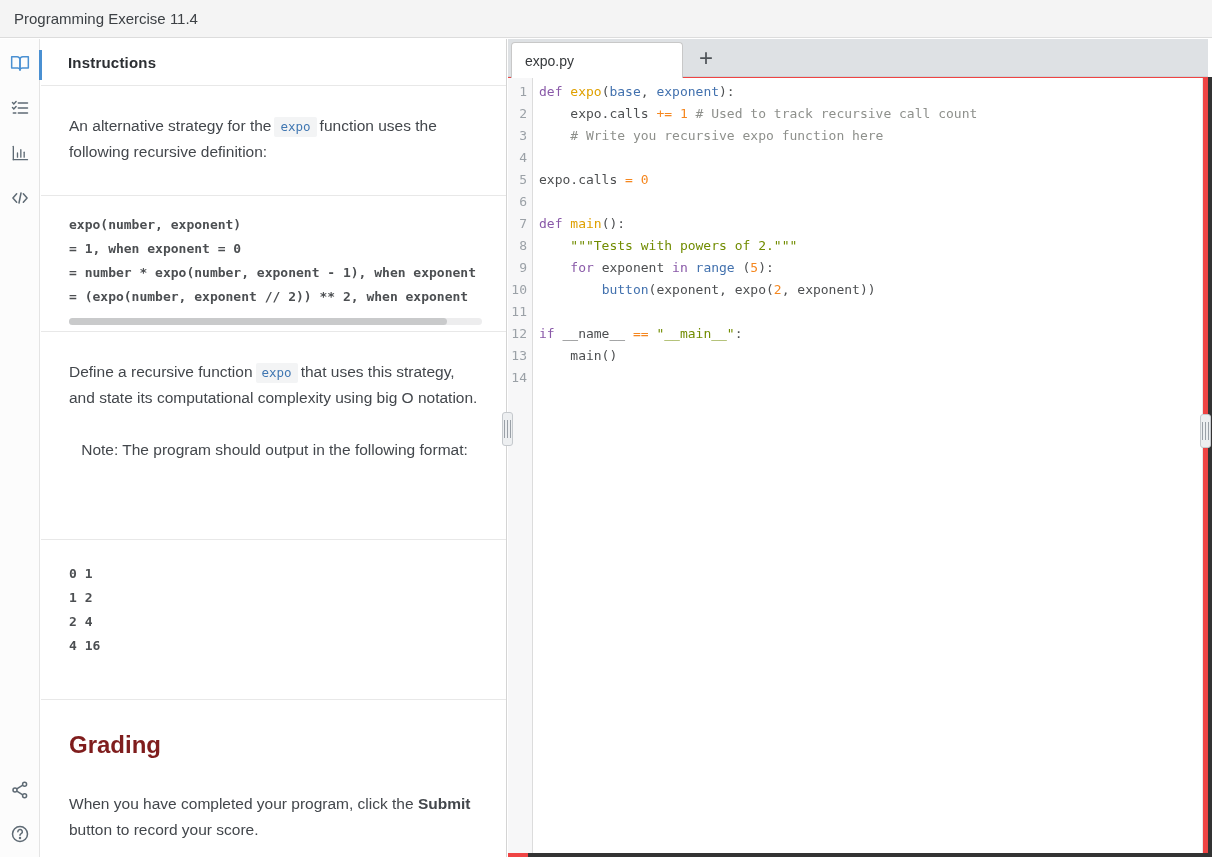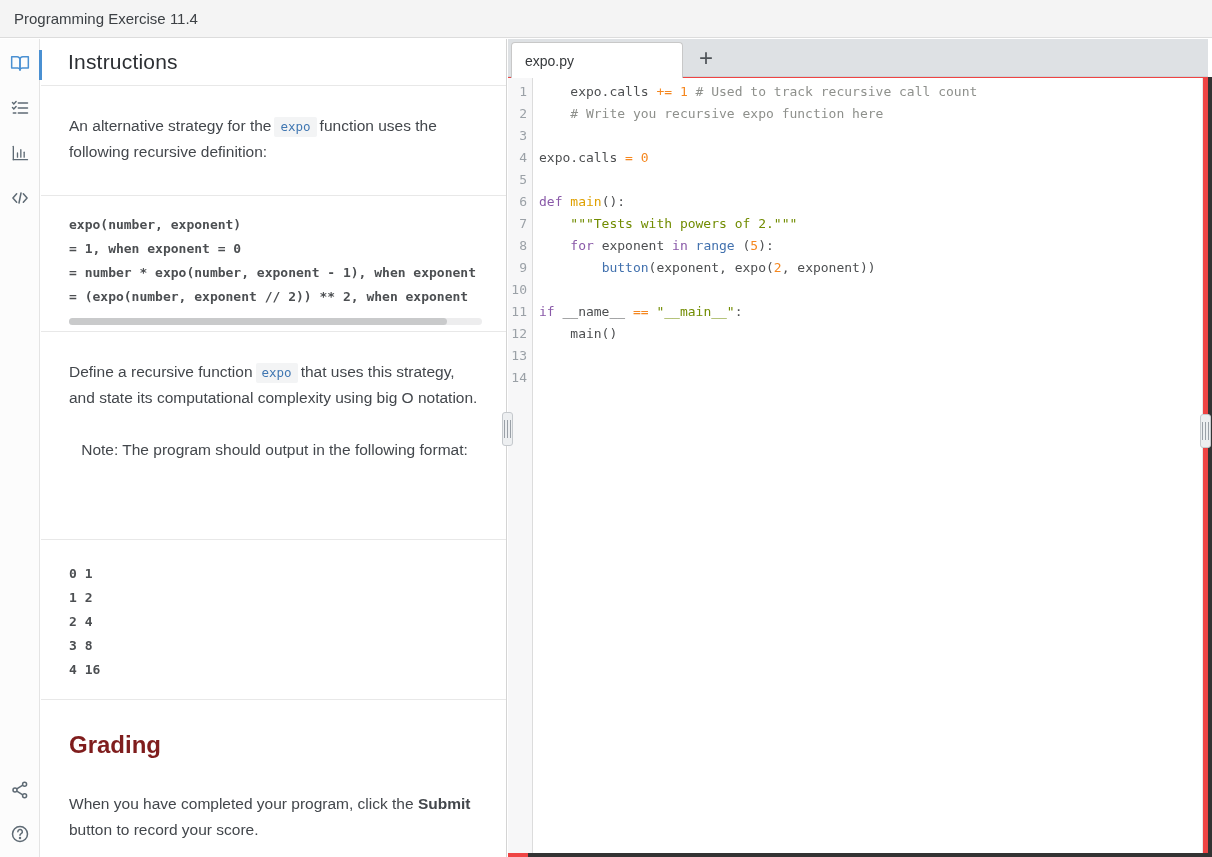--- a/index.html
+++ b/index.html
@@ -20,21 +20,21 @@
                        flex-direction:column; align-items:center; gap:22px; }
   .side-icon { width:22px; height:22px; color:#5e6a74; display:flex; align-items:center; justify-content:center; cursor:pointer; }
   .side-icon svg { width:20px; height:20px; }
   .side-icon.active { color:#4a90d2; }
   .active-bar { position:absolute; left:39px; top:50px; width:3px; height:30px; background:#4a90d2; z-index:6; }
 
   
   .inst-panel { position:absolute; top:39px; left:41px; width:466px; bottom:0; background:#fff;
                 border-right:1px solid #d4d4d4; overflow:hidden; }
   .inst-header { height:47px; border-bottom:1px solid #e8e8e8; display:flex; align-items:center; padding-left:27px; }
-  .inst-title { font-size:21px; font-weight:normal; color:#2c2f33; letter-spacing:.2px; }
+  .inst-title { font-size:15px; font-weight:bold; color:#2c2f33; letter-spacing:.2px; }
   .inst-section { border-bottom:1px solid #e8e8e8; padding-left:28px; padding-right:26px; }
   .inst-section.last { border-bottom:none; }
   .body-text { font-size:15.5px; line-height:26px; color:#43474c; max-width:412px; }
   .chip { display:inline-block; background:#f3f4f5; color:#4077b2; border-radius:2px;
           font-family:"DejaVu Sans Mono", monospace; font-size:12.5px; line-height:18px;
           padding:1px 6px; margin:0 3px; vertical-align:baseline; }
   .mono-block { font-family:"DejaVu Sans Mono", monospace; font-size:13px; line-height:24px;
                 color:#4c4f52; white-space:pre; overflow:hidden;font-weight:bold; }
   .sec-para1 { padding-top:27px; height:110px; }
   .sec-def   { padding-top:17px; height:136px; }
@@ -159,21 +159,21 @@
         <div class="hscroll-thumb"></div>
       </div>
     </div>
 
     <div class="inst-section sec-para2">
       <p class="body-text"><span>Define a recursive function</span><span class="chip">expo</span><span>that uses this strategy, and state its computational complexity using big O notation.</span></p>
       <p class="body-text note-para">Note: The program should output in the following format:</p>
     </div>
 
     <div class="inst-section sec-out">
-      <div class="mono-block" id="out-lines"><div>0 1</div><div>1 2</div><div>2 4</div><div>3 8</div><div>4 16</div></div>
+      <div class="mono-block" id="out-lines"><div>0 1</div><div>1 2</div><div>2 4</div><div>4 16</div></div>
     </div>
 
     <div class="inst-section sec-grade last">
       <div class="grading-title">Grading</div>
       <p class="body-text"><span>When you have completed your program, click the</span> <b>Submit</b> <span>button to record your score.</span></p>
     </div>
   </div>
 
   <div class="grip grip-left">
       <i></i>
@@ -199,20 +199,21 @@
           <div class="ln">7</div>
           <div class="ln">8</div>
           <div class="ln">9</div>
           <div class="ln">10</div>
           <div class="ln">11</div>
           <div class="ln">12</div>
           <div class="ln">13</div>
           <div class="ln">14</div>
         </div>
       <div class="code-lines" id="code-lines">
+          <div class="cl"><span class="tok-kw">def </span><span class="tok-fn">expo</span><span class="tok-pl">(</span><span class="tok-var">base</span><span class="tok-pl">, </span><span class="tok-var">exponent</span><span class="tok-pl">):</span></div>
           <div class="cl"><span class="tok-pl">    expo.calls </span><span class="tok-op">+= </span><span class="tok-num">1</span><span class="tok-cm"> # Used to track recursive call count</span></div>
           <div class="cl"><span class="tok-cm">    # Write you recursive expo function here</span></div>
           <div class="cl"></div>
           <div class="cl"><span class="tok-pl">expo.calls </span><span class="tok-op">= </span><span class="tok-num">0</span></div>
           <div class="cl"></div>
           <div class="cl"><span class="tok-kw">def </span><span class="tok-fn">main</span><span class="tok-pl">():</span></div>
           <div class="cl"><span class="tok-pl">    </span><span class="tok-str">"""Tests with powers of 2."""</span></div>
           <div class="cl"><span class="tok-pl">    </span><span class="tok-kw">for </span><span class="tok-pl">exponent </span><span class="tok-kw">in </span><span class="tok-bi">range </span><span class="tok-pl">(</span><span class="tok-num">5</span><span class="tok-pl">):</span></div>
           <div class="cl"><span class="tok-pl">        </span><span class="tok-bi">button</span><span class="tok-pl">(exponent, expo(</span><span class="tok-num">2</span><span class="tok-pl">, exponent))</span></div>
           <div class="cl"></div>

